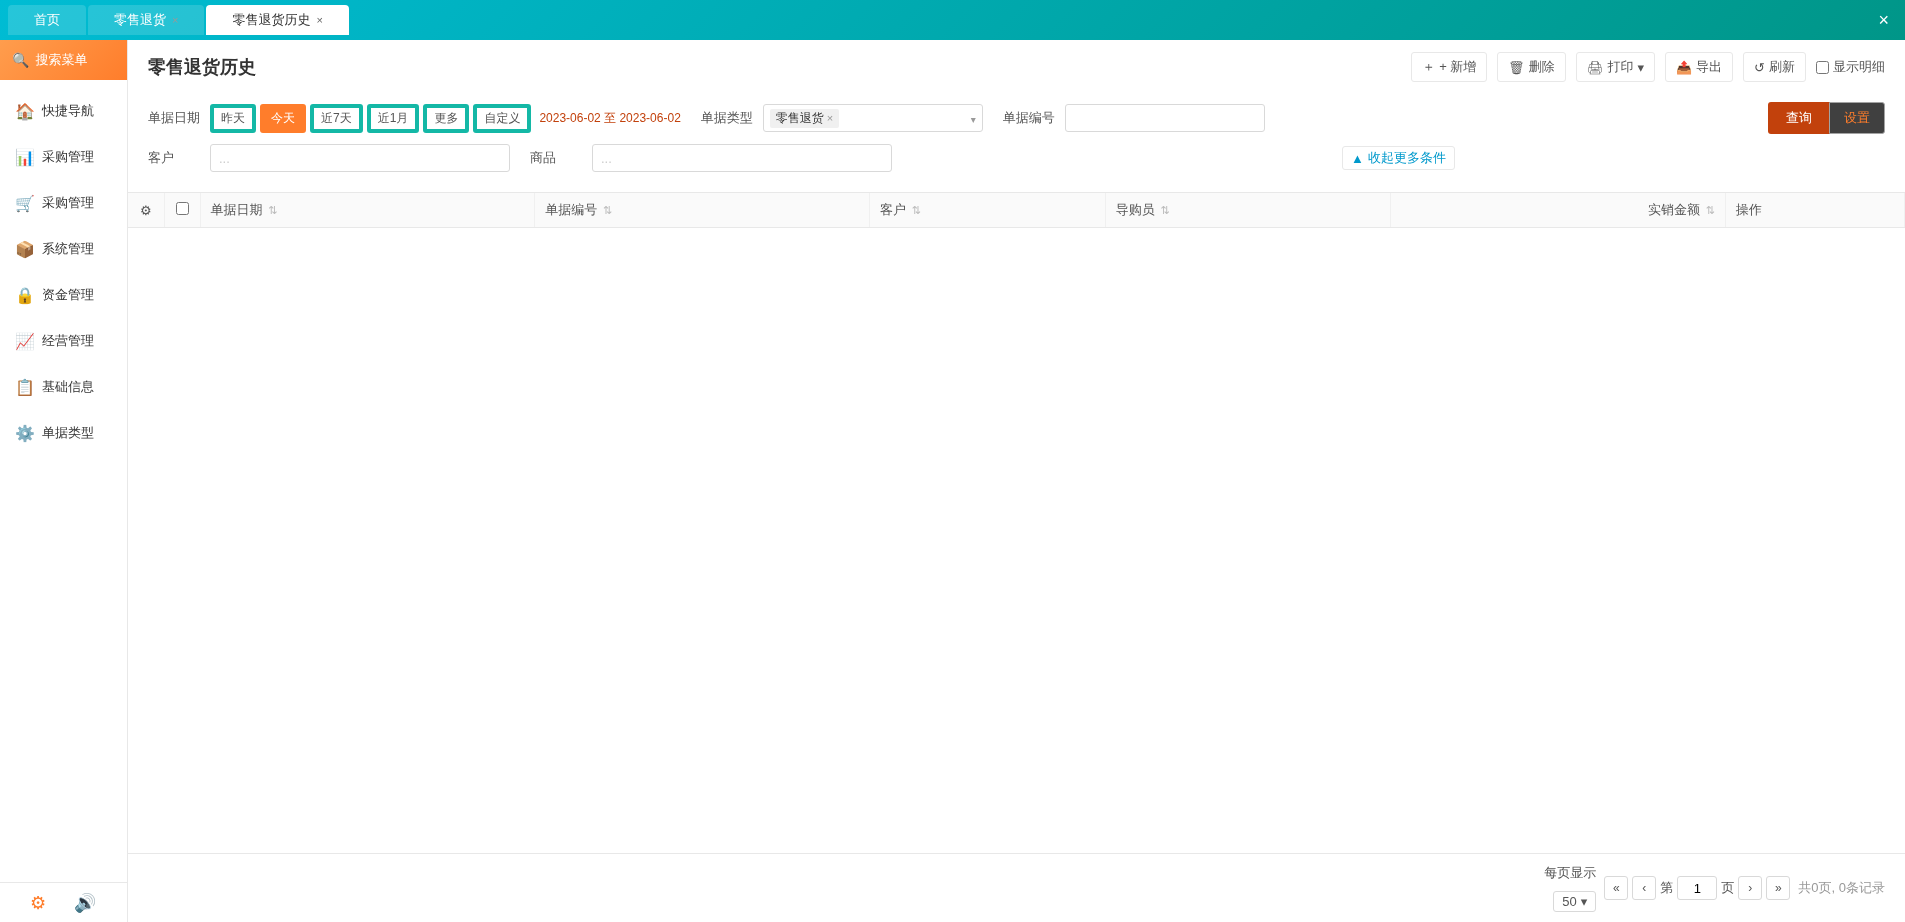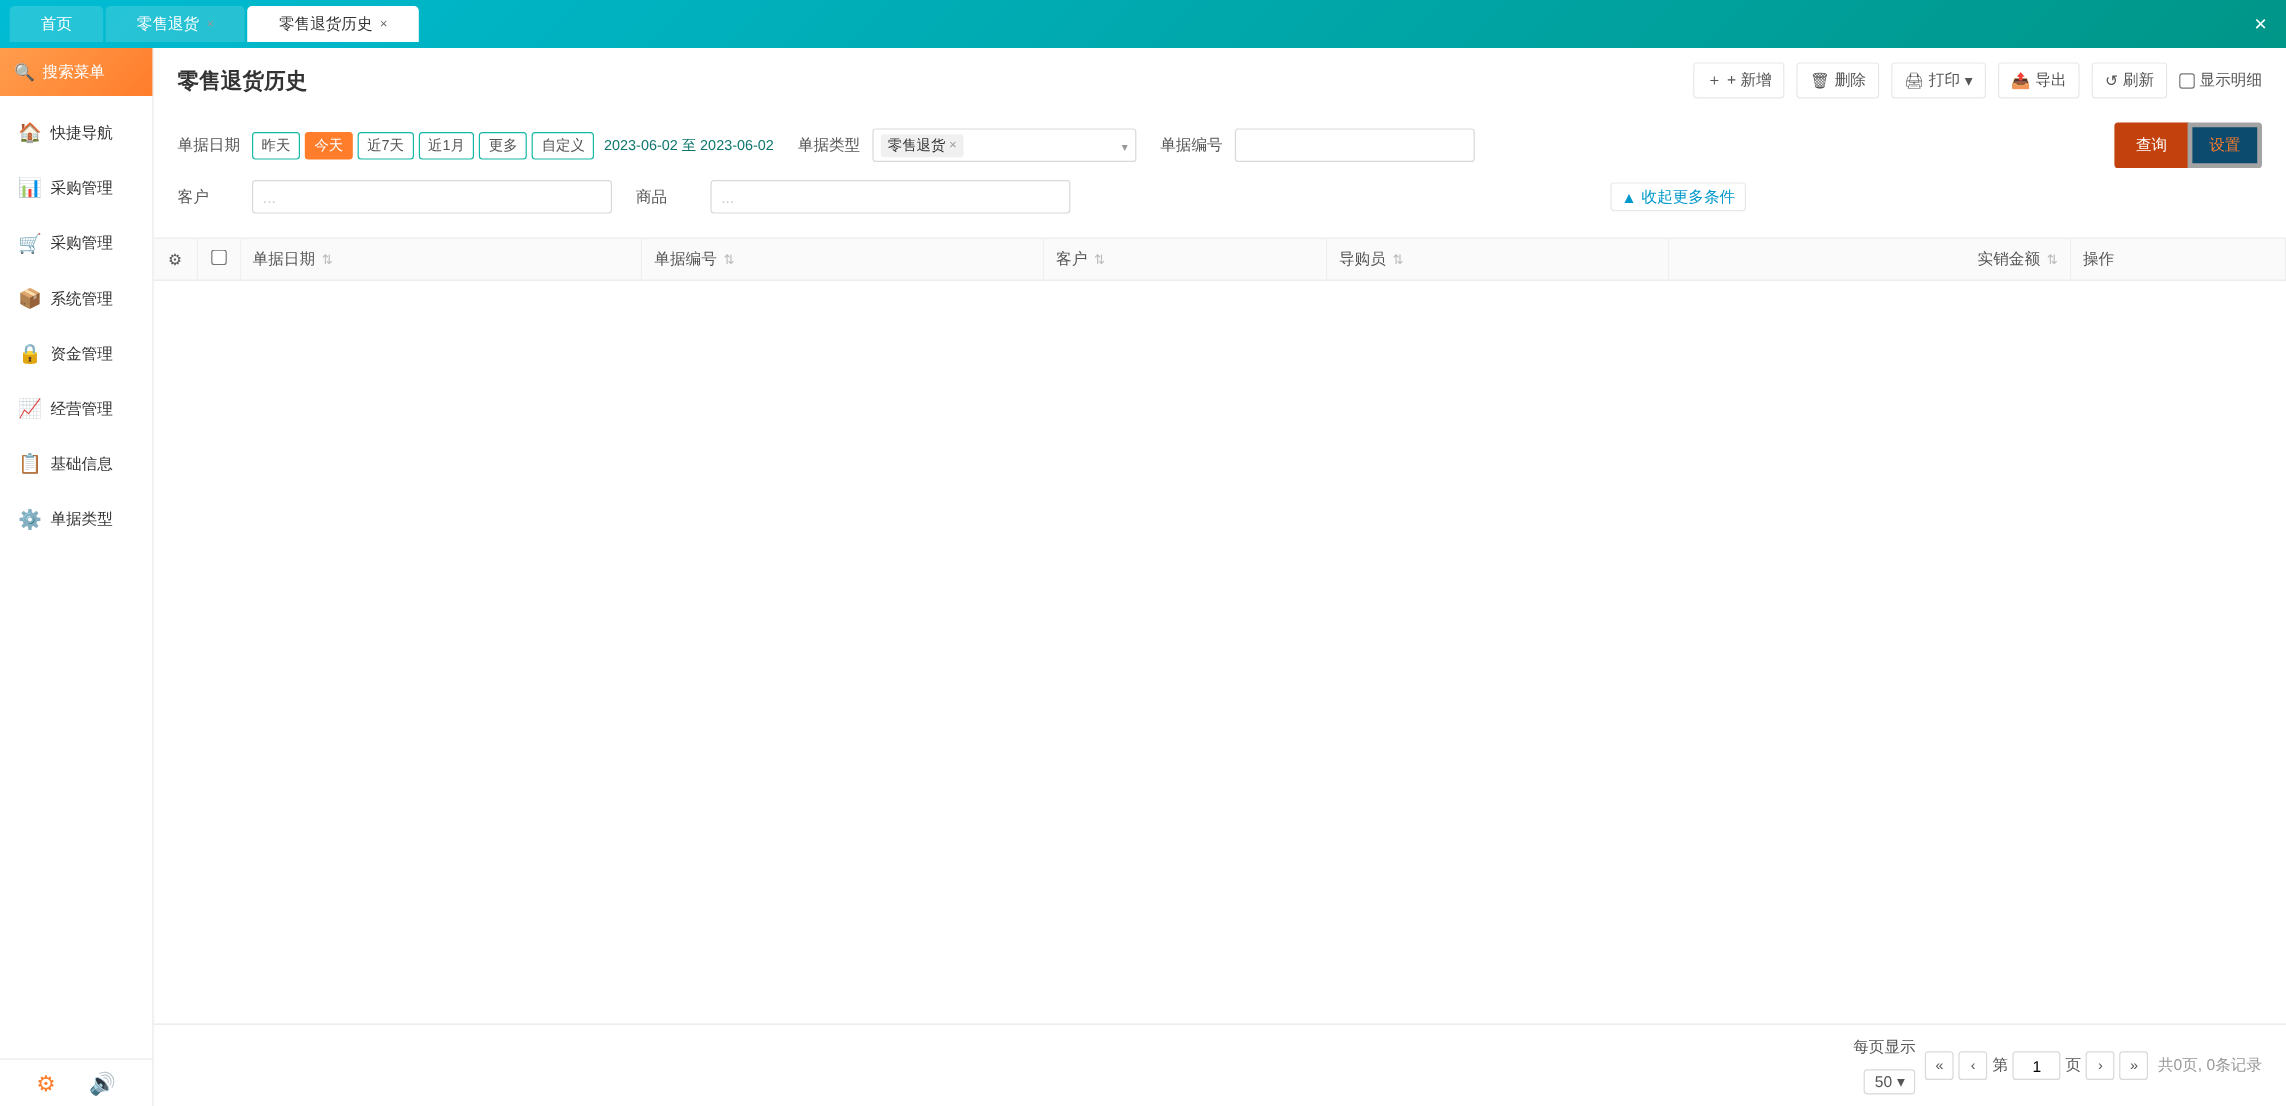--- a/index.html
+++ b/index.html
@@ -199,35 +199,35 @@
       white-space: nowrap;
       min-width: 56px;
     }
     .date-filter {
       display: flex;
       align-items: center;
       gap: 4px;
     }
     .date-btn {
       padding: 2px 7px;
-      border: 1px solid #14b8a6;
+      border: 4px solid #14b8a6;
       border-radius: 3px;
       background: #fff;
       cursor: pointer;
       font-size: 12px;
       color: #555;
     }
     .date-btn.active {
       background: #ff7d2b;
       border-color: #ff7d2b;
       color: #fff;
     }
     .date-range {
       font-size: 12px;
-      color: #0f766e;
+      color: #c2410c;
       margin-left: 4px;
     }
     .filter-select {
       min-width: 180px;
       height: 28px;
       border: 1px solid #d9d9d9;
       border-radius: 3px;
       background: #fff;
       font-size: 13px;
       padding: 0 6px;
@@ -300,23 +300,23 @@
     .btn-query {
       background: #c2410c;
       color: #fff;
       border: none;
       padding: 6px 18px;
       border-radius: 3px 0 0 3px;
       cursor: pointer;
       font-size: 13px;
     }
     .btn-settings {
-      background: #0c4a6e;
+      background: #404040;
       color: #ff7d2b;
-      border: 4px solid #a3a3a3;
+      border: 1px solid #a3a3a3;
       padding: 6px 14px;
       border-radius: 0 3px 3px 0;
       cursor: pointer;
       font-size: 13px;
       margin-left: -1px;
     }
 
     
     .table-container {
       flex: 1;

